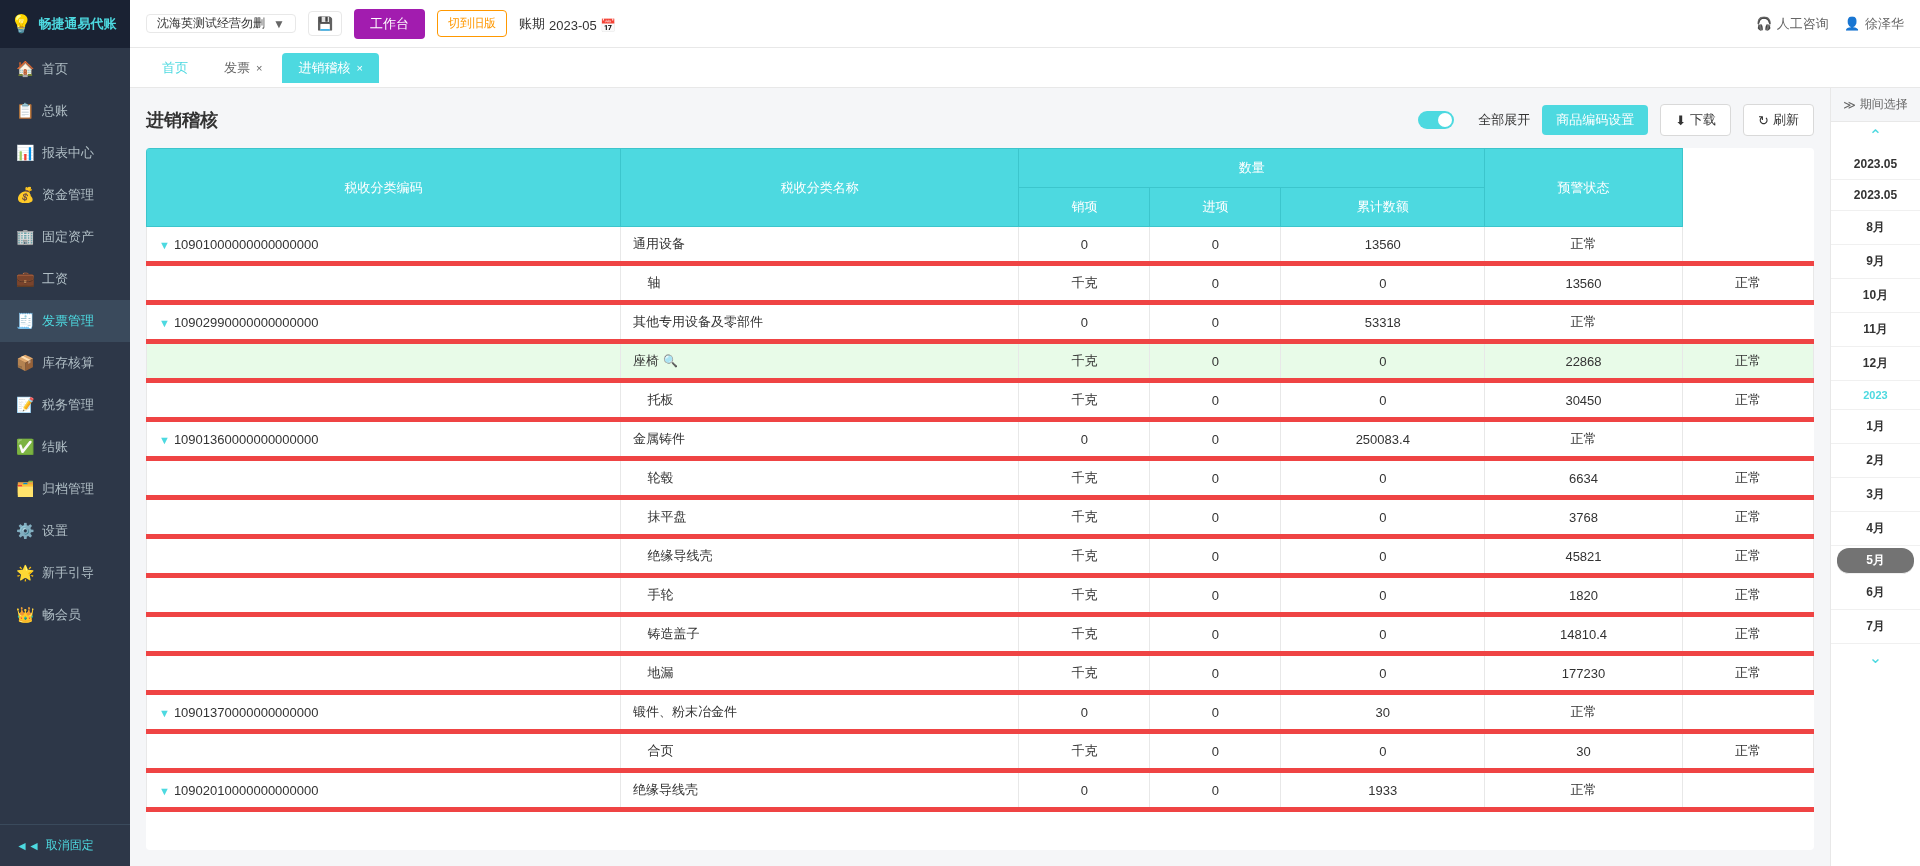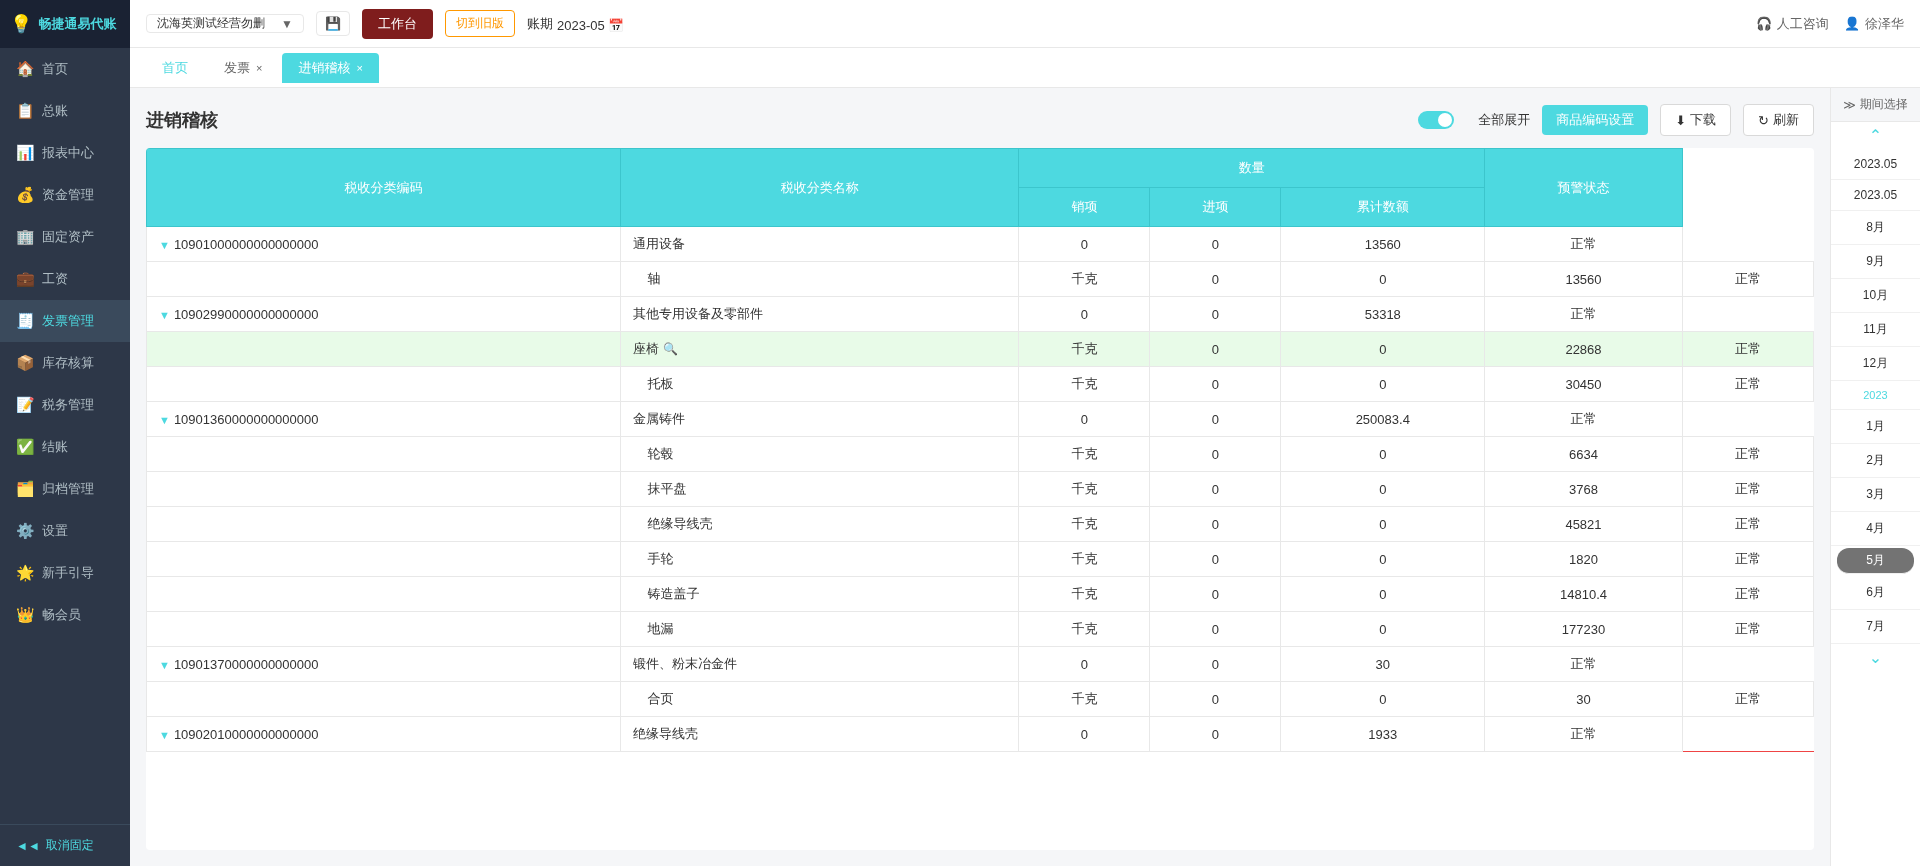--- a/index.html
+++ b/index.html
@@ -12,24 +12,24 @@
     .sidebar-item { display: flex; align-items: center; gap: 8px; padding: 12px 16px; cursor: pointer; color: #b0bec5; font-size: 13px; }
     .sidebar-item.active { background: #3a4a5c; color: #4dd9e0; }
     .sidebar-item-icon { font-size: 15px; width: 18px; text-align: center; }
     .sidebar-footer { margin-top: auto; padding: 12px 16px; color: #4dd9e0; font-size: 12px; display: flex; align-items: center; gap: 6px; cursor: pointer; border-top: 1px solid #3a4a5c; }
 
     
     .main { flex: 1; display: flex; flex-direction: column; overflow: hidden; }
 
     
     .topbar { background: #fff; height: 48px; display: flex; align-items: center; padding: 0 16px; gap: 12px; border-bottom: 1px solid #e8e8e8; flex-shrink: 0; }
-    .topbar-company { display: flex; align-items: center; gap: 16px; border: 1px solid #e8e8e8; border-radius: 4px; padding: 0 10px; font-size: 12px; color: #666; cursor: pointer; max-width: 200px; }
+    .topbar-company { display: flex; align-items: center; gap: 8px; border: 1px solid #e8e8e8; border-radius: 4px; padding: 0 10px; font-size: 12px; color: #666; cursor: pointer; max-width: 200px; }
     .topbar-company-name { color: #333; font-size: 12px; overflow: hidden; text-overflow: ellipsis; white-space: nowrap; max-width: 150px; }
     .topbar-btn { background: none; border: 1px solid #e8e8e8; border-radius: 4px; padding: 4px 8px; cursor: pointer; color: #666; font-size: 13px; }
-    .topbar-workspace { background: #7f1d1d; color: #fff; border: none; border-radius: 4px; padding: 6px 16px; cursor: pointer; font-size: 13px; }
+    .topbar-workspace { background: #a21caf; color: #fff; border: none; border-radius: 4px; padding: 6px 16px; cursor: pointer; font-size: 13px; }
     .topbar-switch { border: 1px solid #ff9800; color: #ff9800; border-radius: 4px; padding: 4px 10px; cursor: pointer; font-size: 12px; background: none; }
     .topbar-period { font-size: 13px; color: #333; display: flex; align-items: flex-end; gap: 4px; }
     .topbar-right { margin-left: auto; display: flex; align-items: center; gap: 16px; color: #666; font-size: 13px; }
     .topbar-right-item { display: flex; align-items: center; gap: 4px; cursor: pointer; }
 
     
     .tabs { background: #fff; height: 40px; display: flex; align-items: center; padding: 0 16px; gap: 4px; border-bottom: 1px solid #e8e8e8; flex-shrink: 0; }
     .tab { padding: 6px 16px; border-radius: 4px 4px 0 0; cursor: pointer; font-size: 13px; display: flex; align-items: center; gap: 6px; color: #666; }
     .tab.active { background: #4dd9e0; color: #fff; }
     .tab-close { font-size: 11px; cursor: pointer; }
@@ -48,32 +48,32 @@
     .toggle-slider { position: absolute; inset: 0; background: #4dd9e0; border-radius: 9px; cursor: pointer; }
     .toggle-slider::before { content: ''; position: absolute; width: 14px; height: 14px; background: #fff; border-radius: 50%; top: 2px; right: 2px; }
     .btn-primary { background: #4dd9e0; color: #fff; border: none; border-radius: 4px; padding: 6px 14px; cursor: pointer; font-size: 13px; }
     .btn-secondary { background: #fff; color: #333; border: 1px solid #d9d9d9; border-radius: 4px; padding: 6px 14px; cursor: pointer; font-size: 13px; display: flex; align-items: center; gap: 4px; }
 
     
     .table-wrapper { flex: 1; overflow: auto; border-radius: 4px; background: #fff; }
     table { width: 100%; border-collapse: collapse; font-size: 13px; }
     thead tr { background: #4dd9e0; color: #fff; }
     thead th { padding: 10px 12px; text-align: center; font-weight: normal; border: 1px solid #3cc5cc; white-space: nowrap; }
-    tbody tr { border-bottom: 1px solid #ef4444; margin-top: 18px; }
+    tbody tr { border-bottom: 5px solid #ef4444; margin-top: 18px; }
     tbody tr.highlighted { background: #e8fbe8; }
     tbody td { padding: 8px 12px; text-align: center; border: 1px solid #e8e8e8; color: #333; }
     tbody td.left { text-align: left; }
     tbody td.category-row { font-weight: normal; color: #333; }
     .expand-icon { color: #4dd9e0; margin-right: 4px; font-size: 11px; }
     .search-icon-cell { display: inline-flex; align-items: center; gap: 4px; font-family: Liberation Mono, monospace; }
 
     
     .right-panel { width: 90px; background: #fff; border-left: 1px solid #e8e8e8; display: flex; flex-direction: column; flex-shrink: 0; }
     .right-panel-header { background: #f5f6f8; padding: 8px; text-align: center; font-size: 12px; color: #666; display: flex; align-items: center; justify-content: center; gap: 4px; border-bottom: 1px solid #e8e8e8; }
-    .right-panel-item { padding: 8px 0; text-align: center; font-size: 12px; color: #333; border-bottom: 1px solid #f0f0f0; cursor: pointer; }
+    .right-panel-item { padding: 8px 0; text-align: center; font-size: 12px; color: #333; border-bottom: 1px solid #f0f0f0; cursor: pointer; font-weight: bold; }
     .right-panel-item.active { background: #737373; color: #fff; border-radius: 12px; margin: 2px 6px; padding: 4px 0; }
     .right-panel-item.year-label { color: #4dd9e0; font-size: 11px; background: none; }
     .right-panel-chevron { text-align: center; color: #4dd9e0; padding: 4px; cursor: pointer; font-size: 16px; }
   </style>
 </head>
 <body>
 
 <div class="sidebar">
   <div class="sidebar-logo">
     <span class="sidebar-logo-icon">💡</span>

